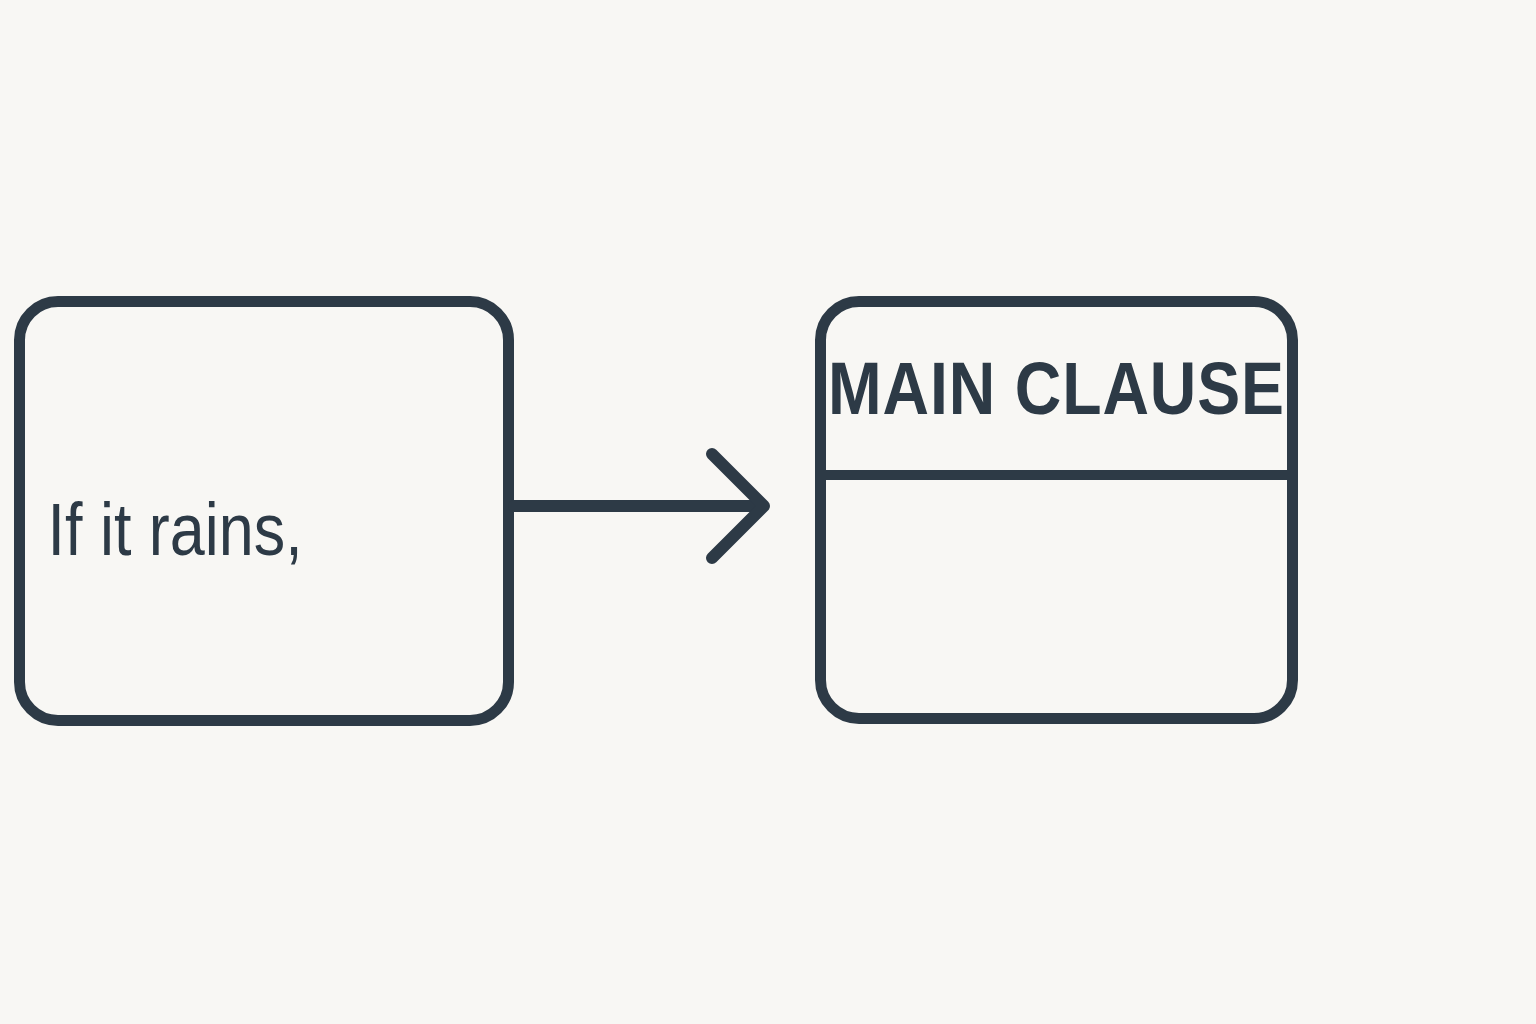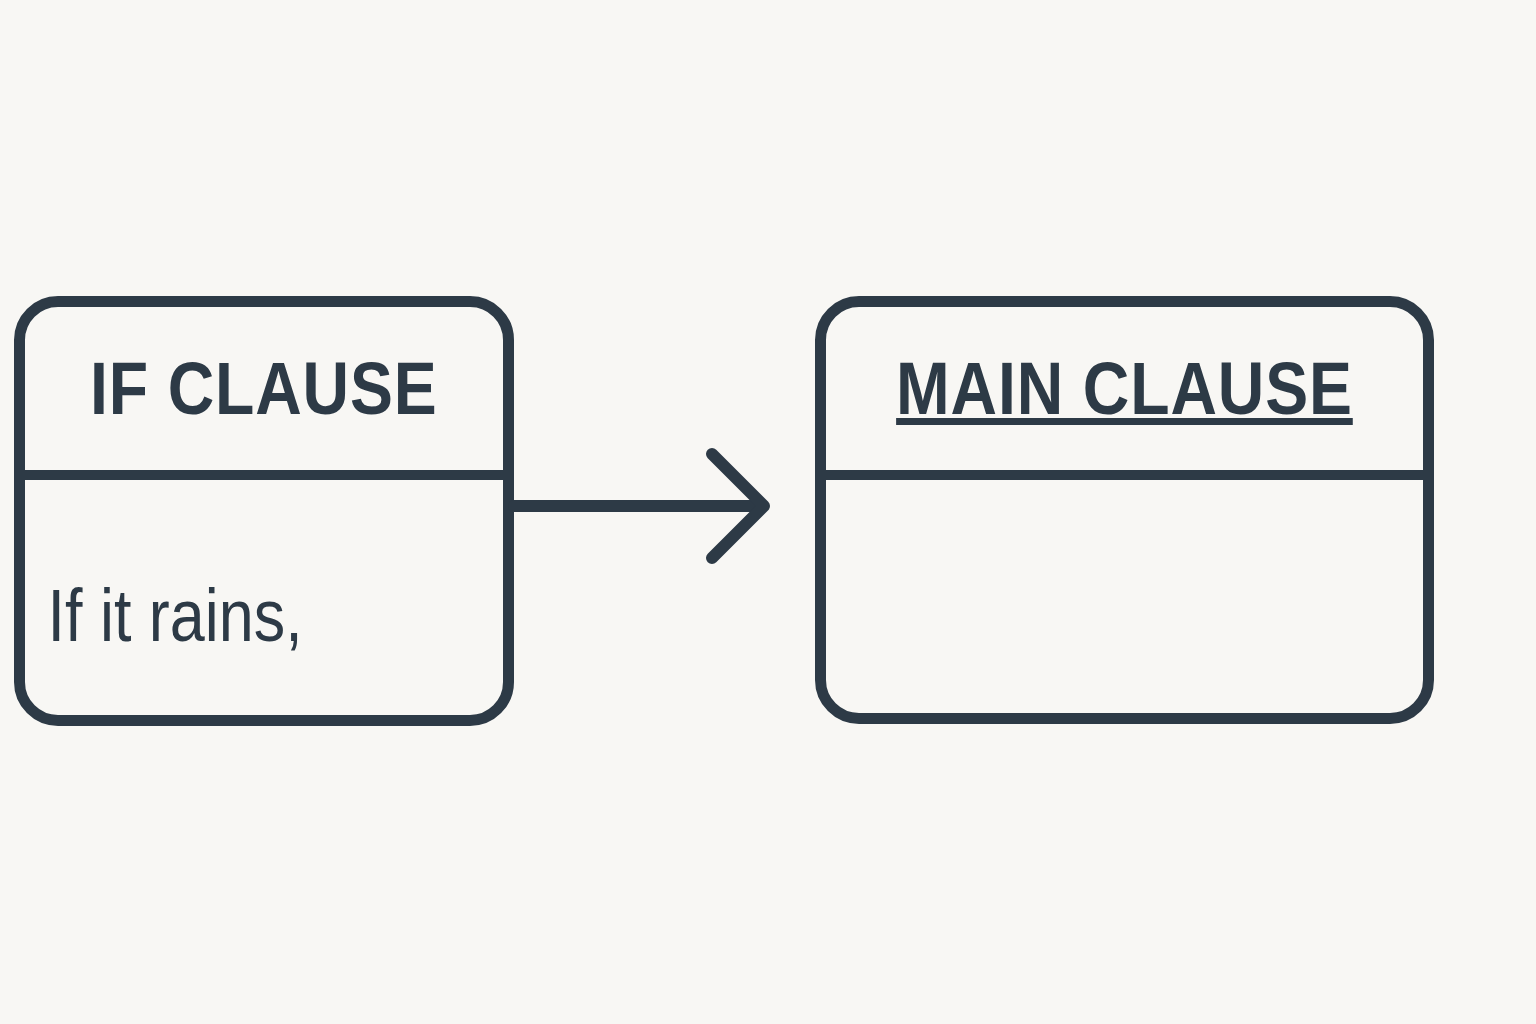--- a/index.html
+++ b/index.html
@@ -22,21 +22,21 @@
   }
   .clause-box {
     position: absolute;
     border: 11px solid var(--ink);
     border-radius: 44px;
     display: flex;
     flex-direction: column;
     background: var(--bg);
   }
   .clause-box.left  { left: 14px;  top: 296px; width: 500px; height: 430px; }
-  .clause-box.right { left: 815px; top: 296px; width: 619px; height: 428px; text-decoration: underline; }
+  .clause-box.right { left: 815px; top: 296px; width: 483px; height: 428px; }
   .clause-header {
     flex: 0 0 173px;
     border-bottom: 10px solid var(--ink);
     display: flex;
     align-items: center;
     justify-content: center;
   }
   .clause-body {
     flex: 1 1 auto;
     display: flex;
@@ -67,23 +67,20 @@
     height: 1024px;
     pointer-events: none;
   }
 </style>
 </head>
 <body>
 
 <div class="canvas">
 
   <div class="clause-box left">
-    <div class="clause-header">
-      <span class="header-text">IF CLAUSE</span>
-    </div>
     <div class="clause-body">
       <span class="body-text">If it rains,</span>
     </div>
   </div>
 
   <svg class="arrow-overlay" viewBox="0 0 1536 1024" xmlns="http://www.w3.org/2000/svg">
     <g stroke="#2d3a46" stroke-width="12" fill="none" stroke-linecap="round" stroke-linejoin="round">
       <line x1="514" y1="506" x2="760" y2="506"></line>
       <polyline points="712,454 764,506 712,558"></polyline>
     </g>

